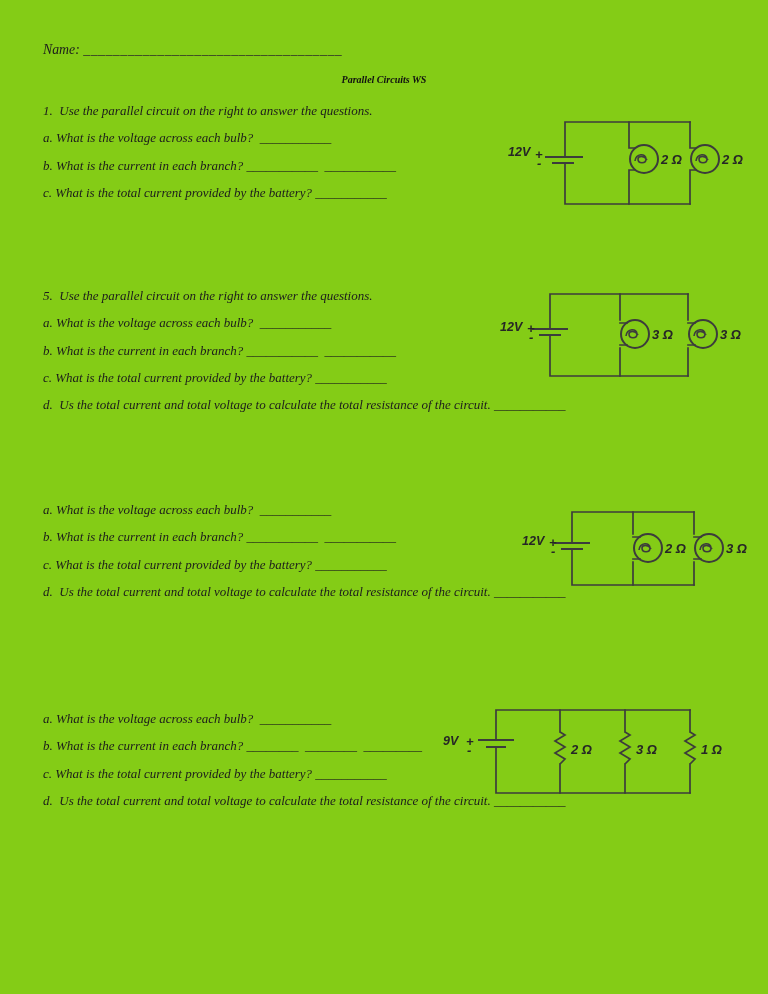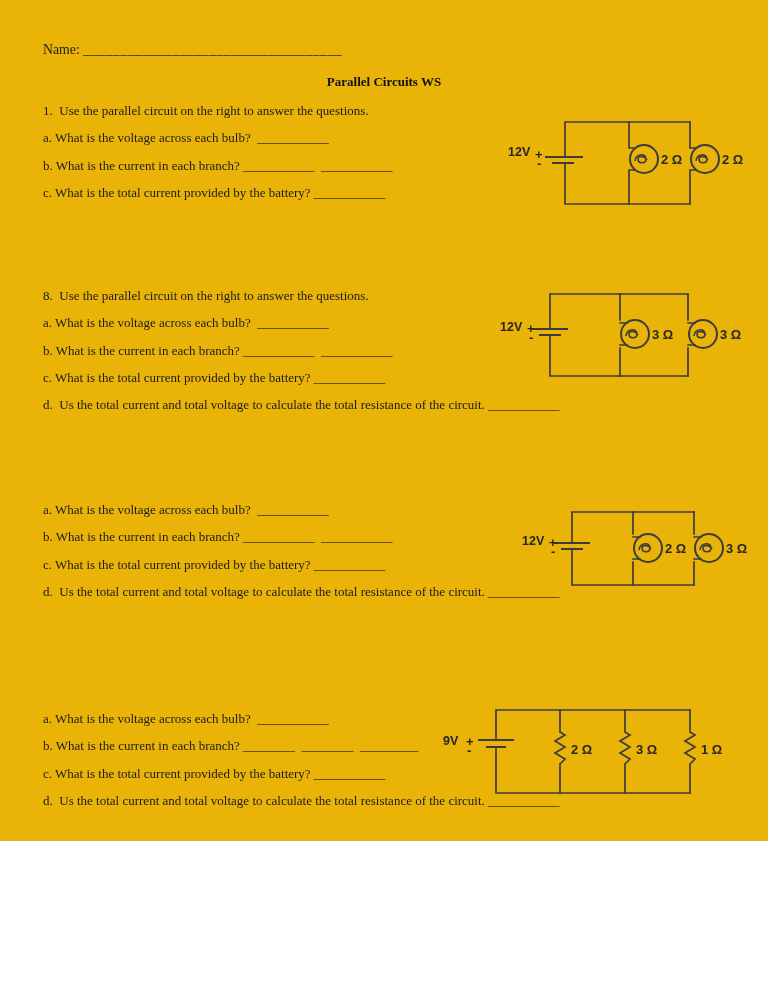--- a/index.html
+++ b/index.html
@@ -1,24 +1,24 @@
 <!DOCTYPE html>
 <html><head>
 <meta charset="utf-8">
 <style>
   html,body{margin:0;padding:0;background:#ffffff;}
   .page{
-    position:relative;width:768px;height:841px;background:#eab308;
-    font-family:"Liberation Serif", serif;color:#1c1c1c;overflow:hidden;
+    position:relative;width:768px;height:994px;background:#84cc16;
+    font-family:"Liberation Serif", serif;color:#1c1c1c;overflow:hidden;font-style:italic;
   }
   .name-row{position:absolute;left:43px;top:42px;font-size:13.8px;white-space:pre;}
   .name-row .blank{letter-spacing:0.5px;color:#2a2a2a;}
   .title{
     position:absolute;left:0;right:0;top:74px;text-align:center;
-    font-weight:bold;font-size:13px;color:#111;
+    font-weight:bold;font-size:10px;color:#111;
   }
   .qblock{position:absolute;left:43px;width:640px;}
   .qline{
     font-size:13px;line-height:27.3px;white-space:pre-wrap;color:#1c1c1c;
   }
   .circuit{position:absolute;}
   .circuit svg{display:block;}
   .wire{stroke:#3c3c3c;stroke-width:1.7;fill:none;stroke-linecap:square;}
   .plate{stroke:#3c3c3c;stroke-width:2;fill:none;stroke-linecap:butt;}
   .bulb-circle{stroke:#3c3c3c;stroke-width:2;fill:none;}
@@ -44,21 +44,21 @@
   <div class="title">Parallel Circuits WS</div>
 
   <div class="qblock" style="top:97px;">
     <div class="qline">1.  Use the parallel circuit on the right to answer the questions.</div>
     <div class="qline">a. What is the voltage across each bulb?  ___________</div>
     <div class="qline">b. What is the current in each branch? ___________  ___________</div>
     <div class="qline">c. What is the total current provided by the battery? ___________</div>
   </div>
 
   <div class="qblock" style="top:282px;">
-    <div class="qline">8.  Use the parallel circuit on the right to answer the questions.</div>
+    <div class="qline">5.  Use the parallel circuit on the right to answer the questions.</div>
     <div class="qline">a. What is the voltage across each bulb?  ___________</div>
     <div class="qline">b. What is the current in each branch? ___________  ___________</div>
     <div class="qline">c. What is the total current provided by the battery? ___________</div>
     <div class="qline">d.  Us the total current and total voltage to calculate the total resistance of the circuit. ___________</div>
   </div>
 
   <div class="qblock" style="top:496px;">
     <div class="qline">a. What is the voltage across each bulb?  ___________</div>
     <div class="qline">b. What is the current in each branch? ___________  ___________</div>
     <div class="qline">c. What is the total current provided by the battery? ___________</div>

